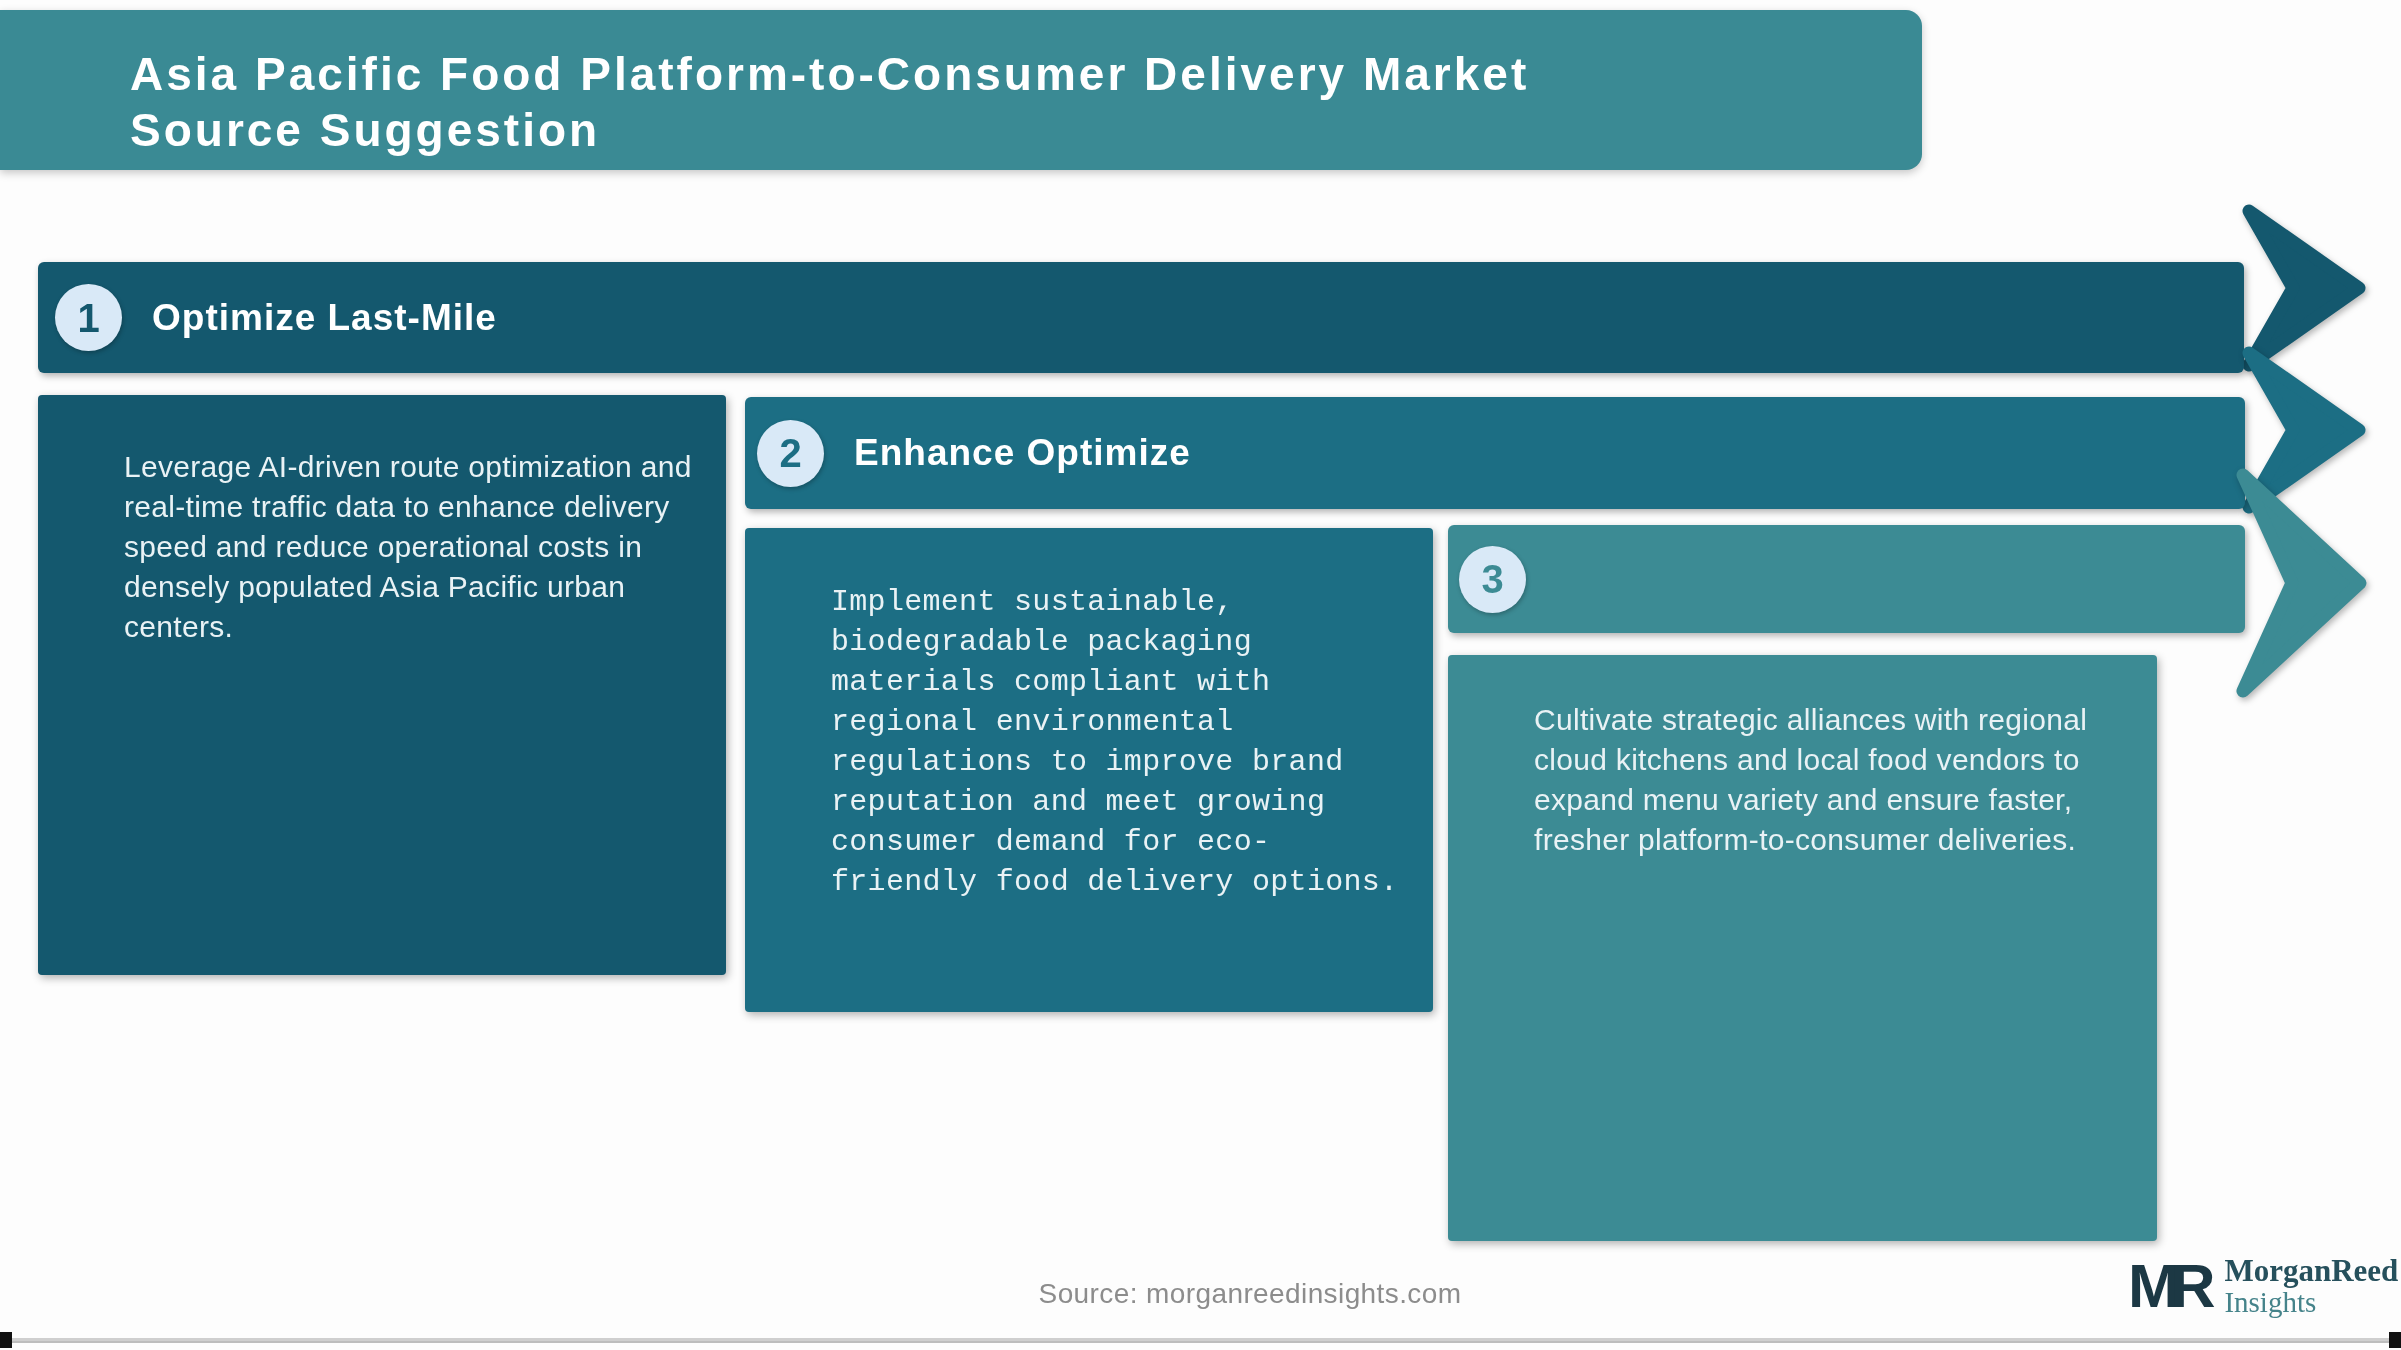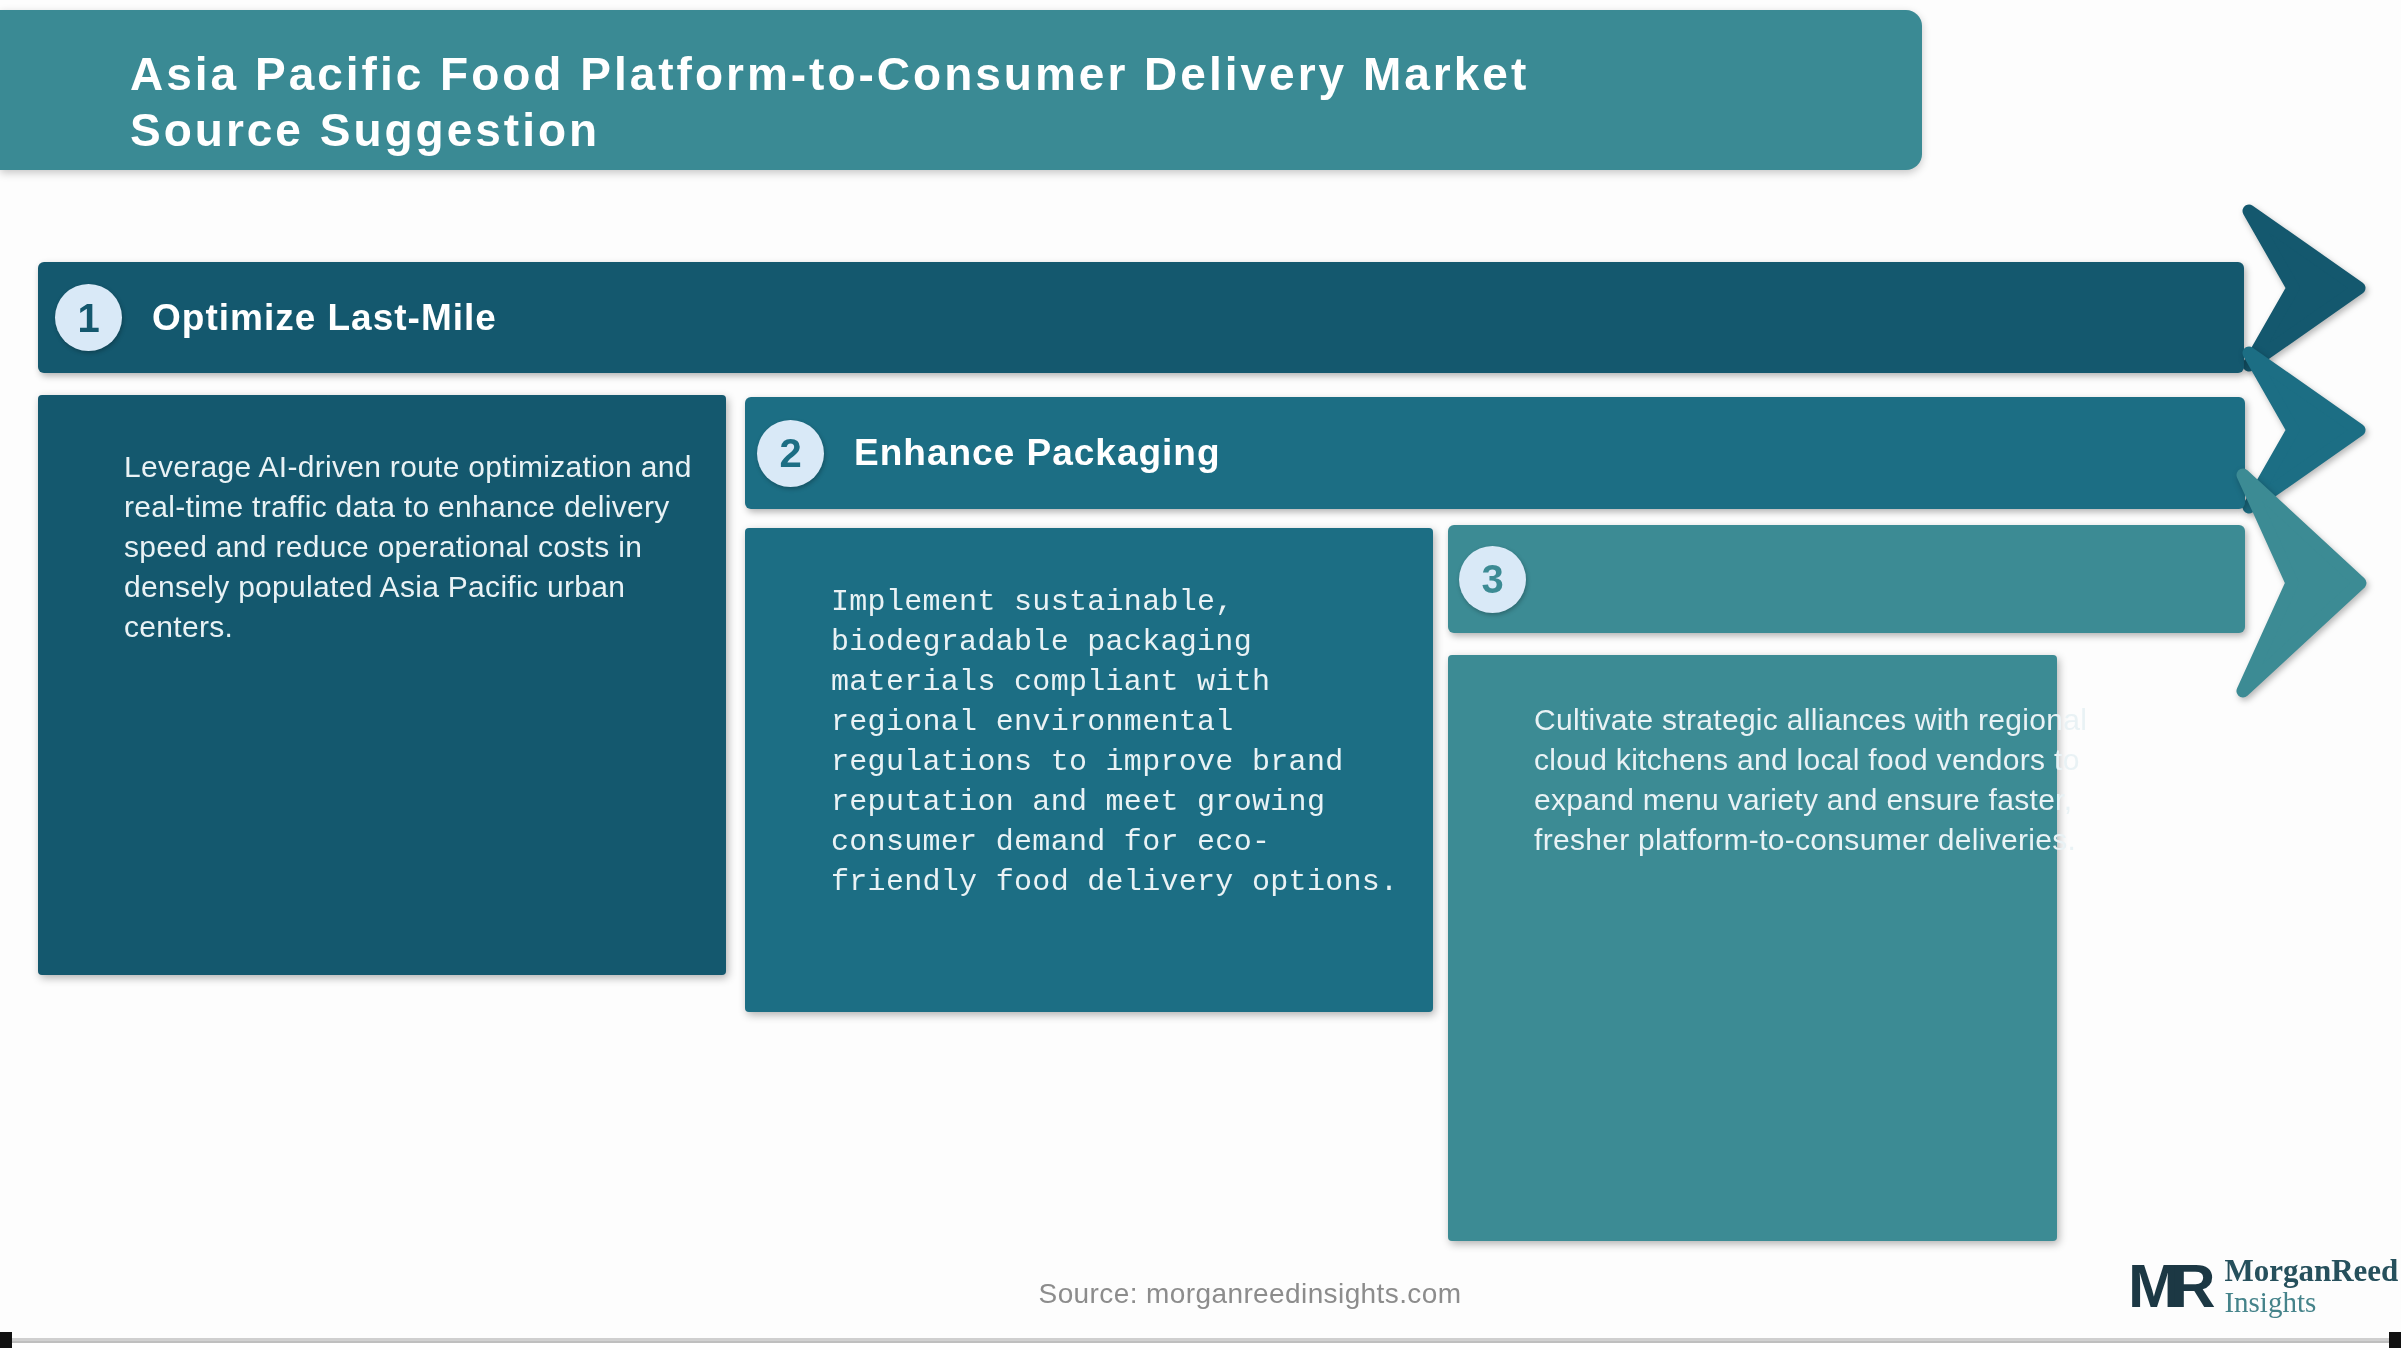--- a/index.html
+++ b/index.html
@@ -66,21 +66,21 @@
   .s2 .banner { left:745px; top:397px; width:1500px; height:112px; }
   .s2 .circle { margin-left:12px; }
   .s2 .head   { left:2242px; top:341px; }
   .s2 .box    { left:745px; top:528px; width:688px; height:484px;font-family:Liberation Mono, monospace; }
   .s2 .box p  { top:54px; }
 
   
   .s3 .banner { left:1448px; top:525px; width:797px; height:108px; }
   .s3 .circle { margin-left:11px; }
   .s3 .head   { left:2236px; top:462px; }
-  .s3 .box    { left:1448px; top:655px; width:609px; height:586px; }
+  .s3 .box    { left:1448px; top:655px; width:709px; height:586px; }
   .s3 .box p  { top:45px; }
 
   
   .source {
     position:absolute; left:850px; top:1278px; width:800px; text-align:center;
     color:var(--source-text,#8c8c8c); font-size:28px; letter-spacing:.4px;
   }
   .logo {
     position:absolute; left:2128px; top:1254px; display:flex; align-items:center;justify-content:space-between;
   }
@@ -129,21 +129,21 @@
   </div>
 
   <div class="step s2" style="--step-color: #1c6e84;">
     <svg class="head" width="130" height="178" viewBox="0 0 130 178">
       <polygon points="7,12 117,89 7,166 51,89" fill="currentColor" stroke="currentColor" stroke-width="13" stroke-linejoin="round"></polygon>
     </svg>
     <div class="banner">
       <div class="circle">
         <span>2</span>
       </div>
-      <div class="banner-label">Enhance Packaging</div>
+      <div class="banner-label">Enhance Optimize</div>
     </div>
     <div class="box">
       <p>Implement sustainable, biodegradable packaging materials compliant with regional environmental regulations to improve brand reputation and meet growing consumer demand for eco-friendly food delivery options.</p>
     </div>
   </div>
 
   <div class="step s3" style="--step-color: #3c8b94;">
     <svg class="head" width="138" height="242" viewBox="0 0 138 242">
       <polygon points="7,13 124,121 7,229 56,121" fill="currentColor" stroke="currentColor" stroke-width="13" stroke-linejoin="round"></polygon>
     </svg>

